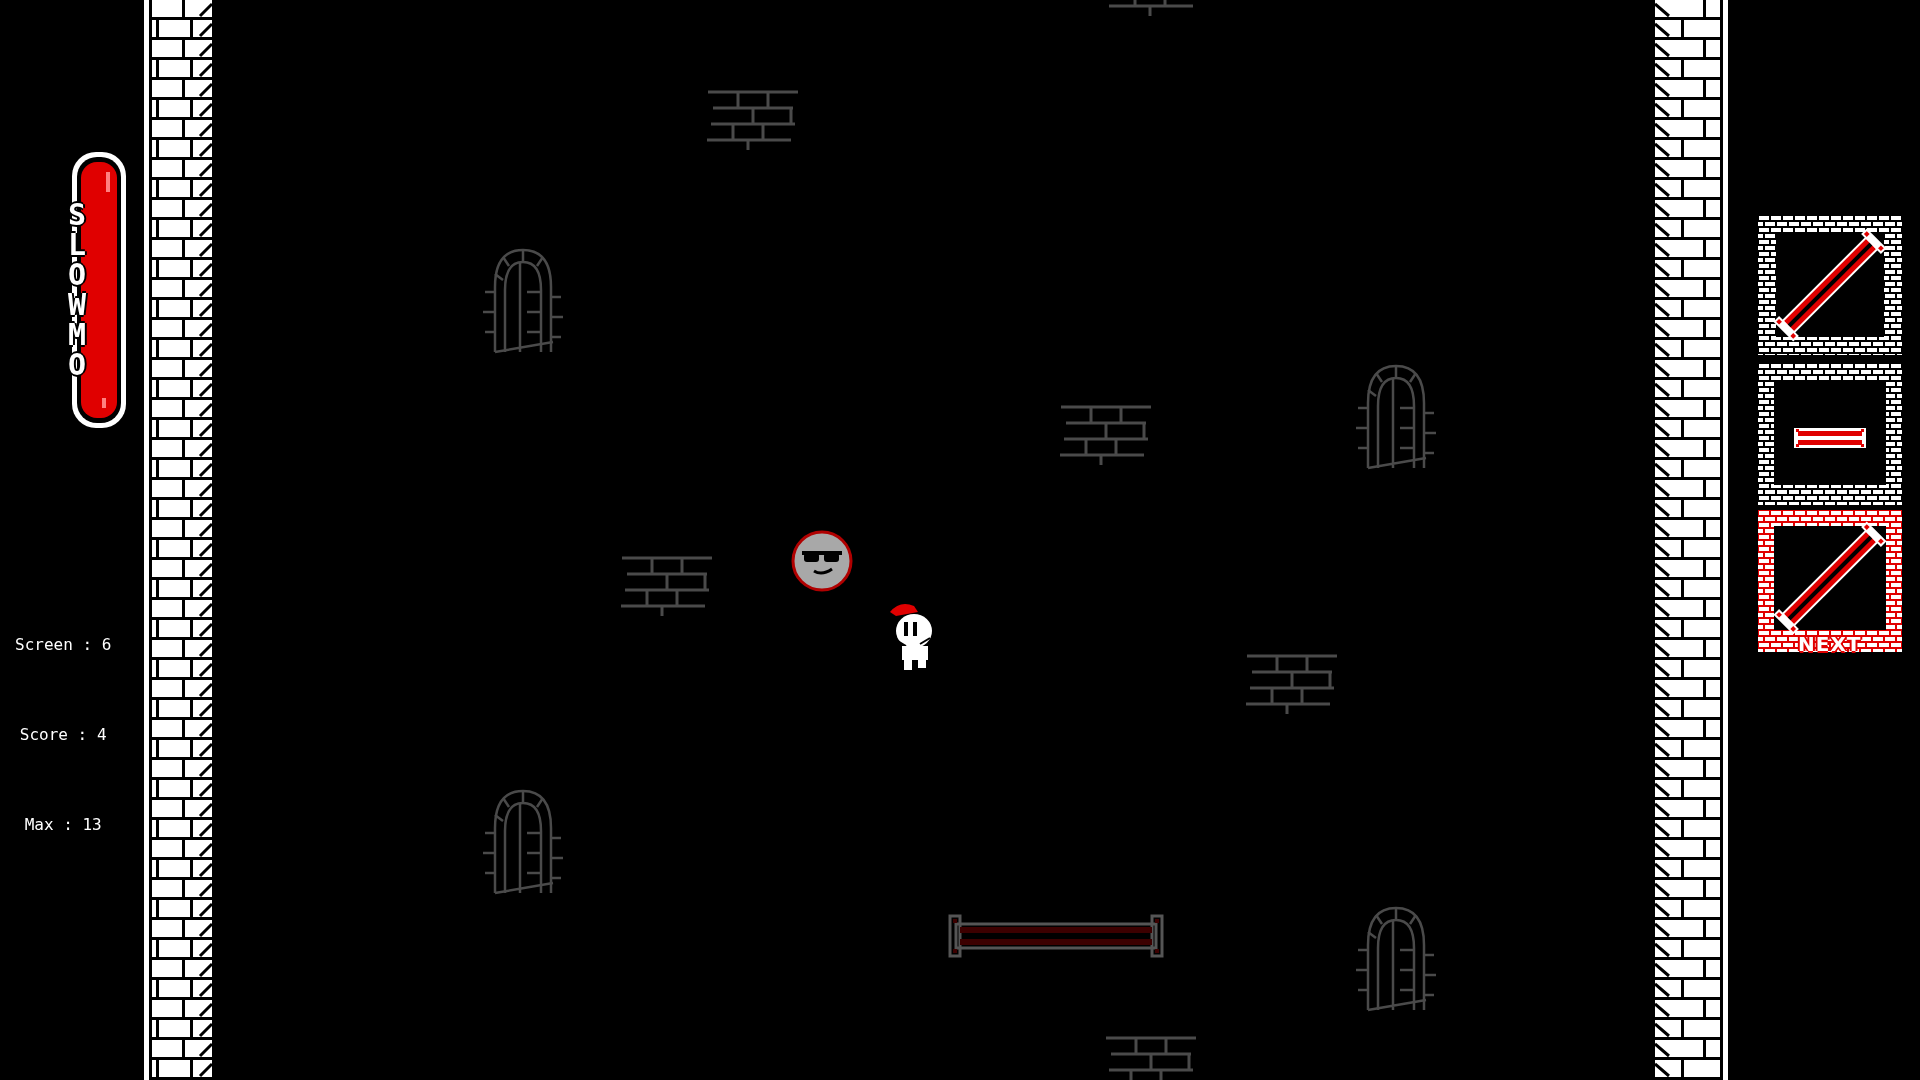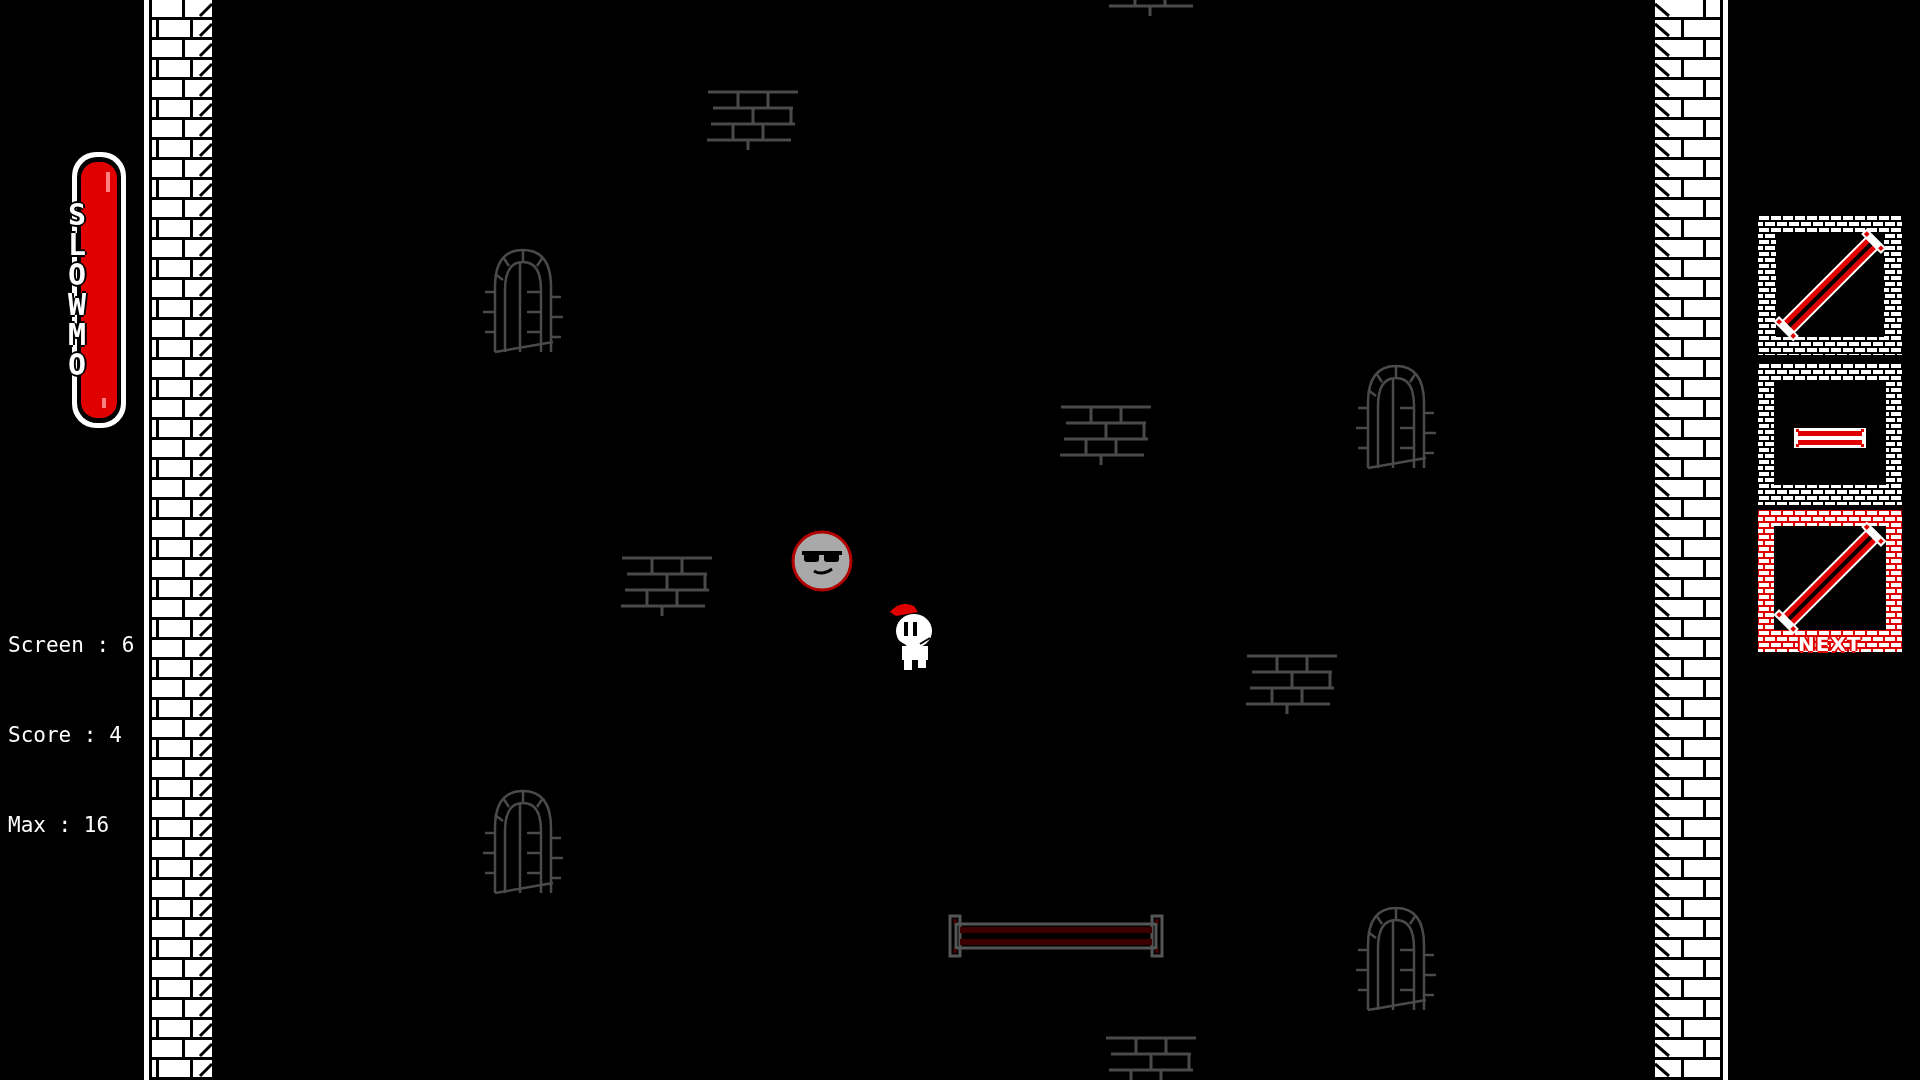--- a/index.html
+++ b/index.html
@@ -1,18 +1,18 @@
 <!DOCTYPE html>
 <html><head>
 <meta charset="utf-8">
 <style>
   html,body{margin:0;padding:0;background:#000;}
   body{width:1920px;height:1080px;position:relative;overflow:hidden;font-family:"DejaVu Sans Mono",monospace;}
   .abs{position:absolute;}
-  .stats{left:8px;top:570px;color:#fff;font-size:21px;line-height:30px;white-space:pre;}
+  .stats{left:15px;top:570px;color:#fff;font-size:16px;line-height:30px;white-space:pre;text-align:center;}
   .slowmo{left:62px;top:150px;width:68px;height:280px;}
   .slowmo-label{position:absolute;left:0;top:50px;color:#fff;font-weight:bold;font-size:30px;line-height:30px;width:30px;text-align:center;
     text-shadow:2px 0 #000,-2px 0 #000,0 2px #000,0 -2px #000;}
   .panel{position:absolute;left:1758px;width:144px;}
   .next-label{position:absolute;left:40px;bottom:-4px;color:#fff;font-weight:bold;font-size:20px;letter-spacing:1px;
     text-shadow:2px 0 #e00000,-2px 0 #e00000,0 2px #e00000,0 -2px #e00000;font-family:"DejaVu Sans",sans-serif;}
 </style>
 </head>
 <body>
 
@@ -30,21 +30,21 @@
     <div>O</div>
     <div>W</div>
     <div>M</div>
     <div>O</div>
   </div>
 </div>
 
 <div class="abs stats">
   <div>Screen : 6</div>
   <div>Score : 4</div>
-  <div>Max : 16</div>
+  <div>Max : 13</div>
 </div>
 
 <svg class="abs" style="left:0;top:0" width="1920" height="1080">
   <defs>
     <pattern id="bricksL" x="152" y="0" width="60" height="40" patternUnits="userSpaceOnUse">
       <rect width="60" height="40" fill="#fff"></rect>
       <rect x="0" y="17" width="60" height="3" fill="#000"></rect>
       <rect x="0" y="37" width="60" height="3" fill="#000"></rect>
       <rect x="30" y="0" width="3" height="17" fill="#000"></rect>
       <rect x="4" y="20" width="3" height="17" fill="#000"></rect>

